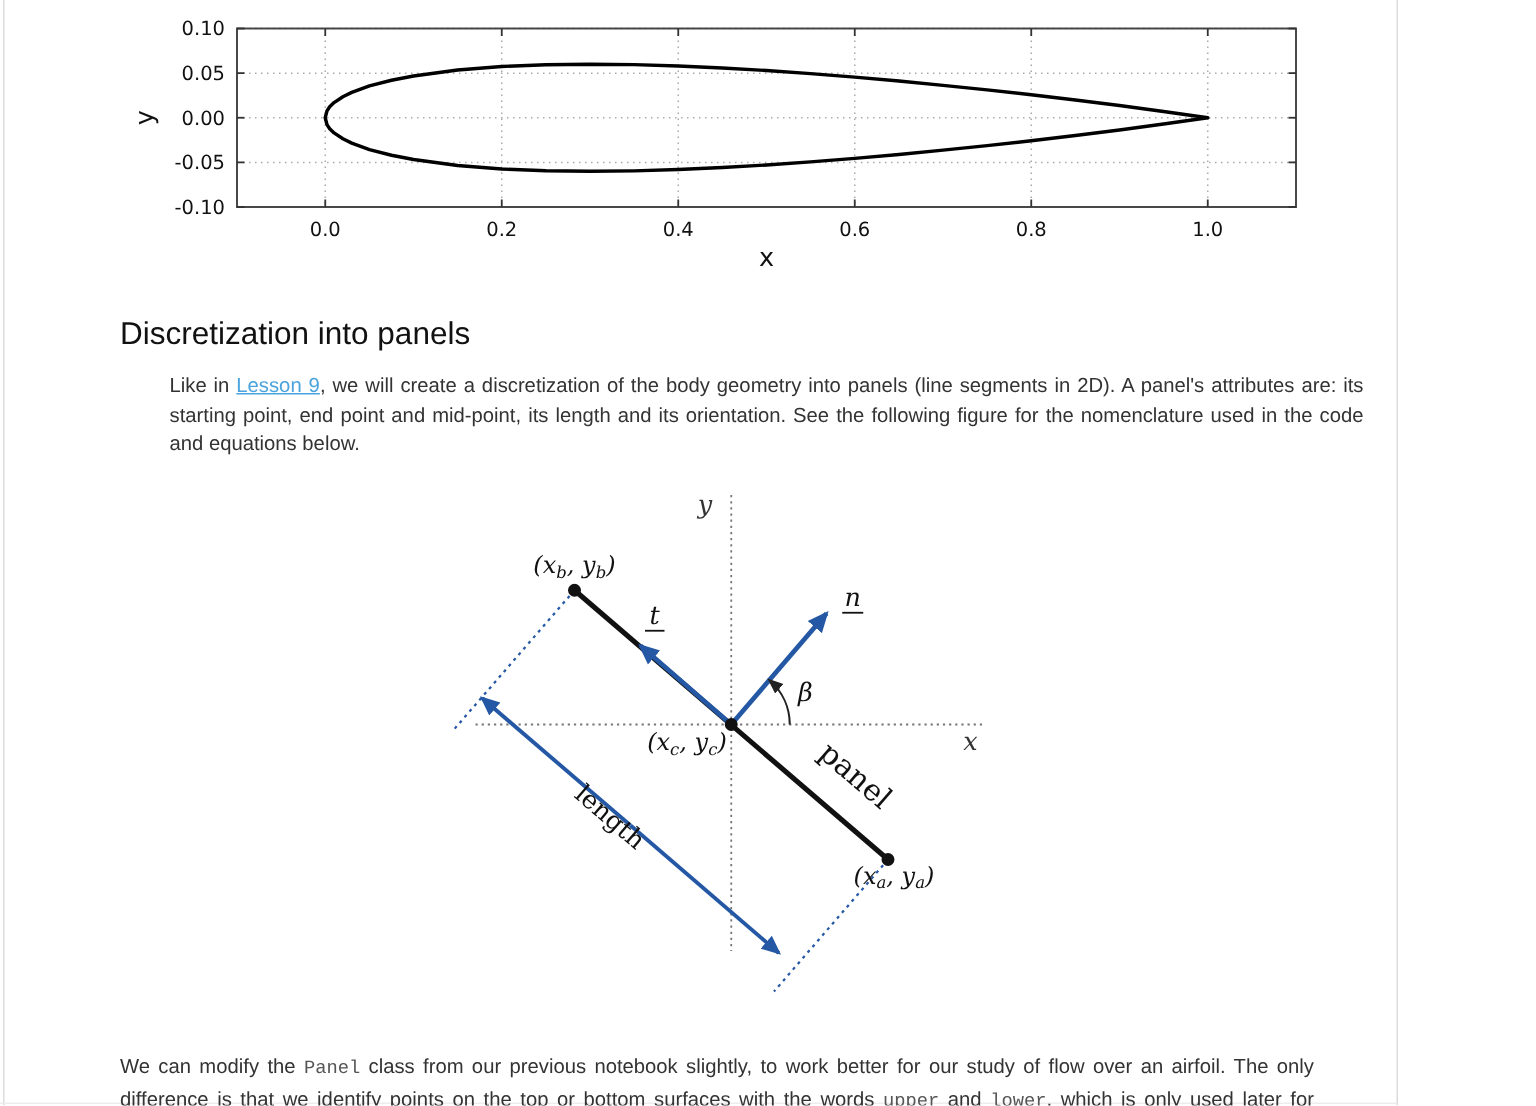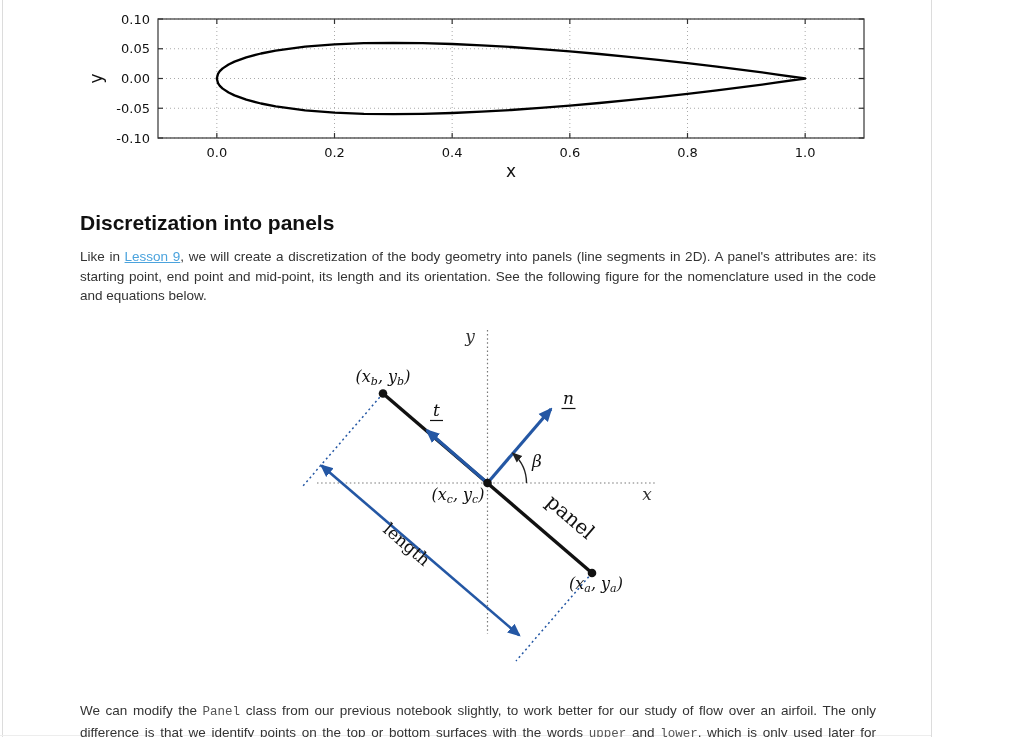--- a/index.html
+++ b/index.html
@@ -9,29 +9,29 @@
     font-family:"Liberation Sans",sans-serif;
   }
   .edge{position:absolute;background:var(--page_edge,#dcdcdc);}
   .edge-left{left:2px;top:0;width:1px;height:737px;}
   .edge-right{left:931px;top:0;width:1px;height:737px;}
   .edge-bottom{left:0;top:735px;width:931px;height:1px;background:#ededed;}
 
   
   .heading{
     position:absolute;left:80px;top:211px;margin:0;
-    font-size:21px;font-weight:bold;color:var(--heading,#111);
+    font-size:21px;font-weight:normal;color:var(--heading,#111);
     font-family:"Liberation Sans",sans-serif;
   }
   .para{
     position:absolute;left:80px;width:796px;margin:0;
     font-size:13.5px;line-height:19.7px;color:var(--text,#333);
     text-align:justify;
   }
-  .para1{top:247px;}
+  .para1{top:247px;margin-left:33px;}
   .para2{top:701px;}
   .seg-plain{color:var(--text,#333);}
   .seg-link{color:var(--link,#4ba3dd);text-decoration:underline;cursor:pointer;}
   .seg-code{
     font-family:"Liberation Mono","DejaVu Sans Mono",monospace;
     font-size:12.5px;color:var(--code,#555);
   }
 
   
   #plot-svg{position:absolute;left:0;top:0;}

